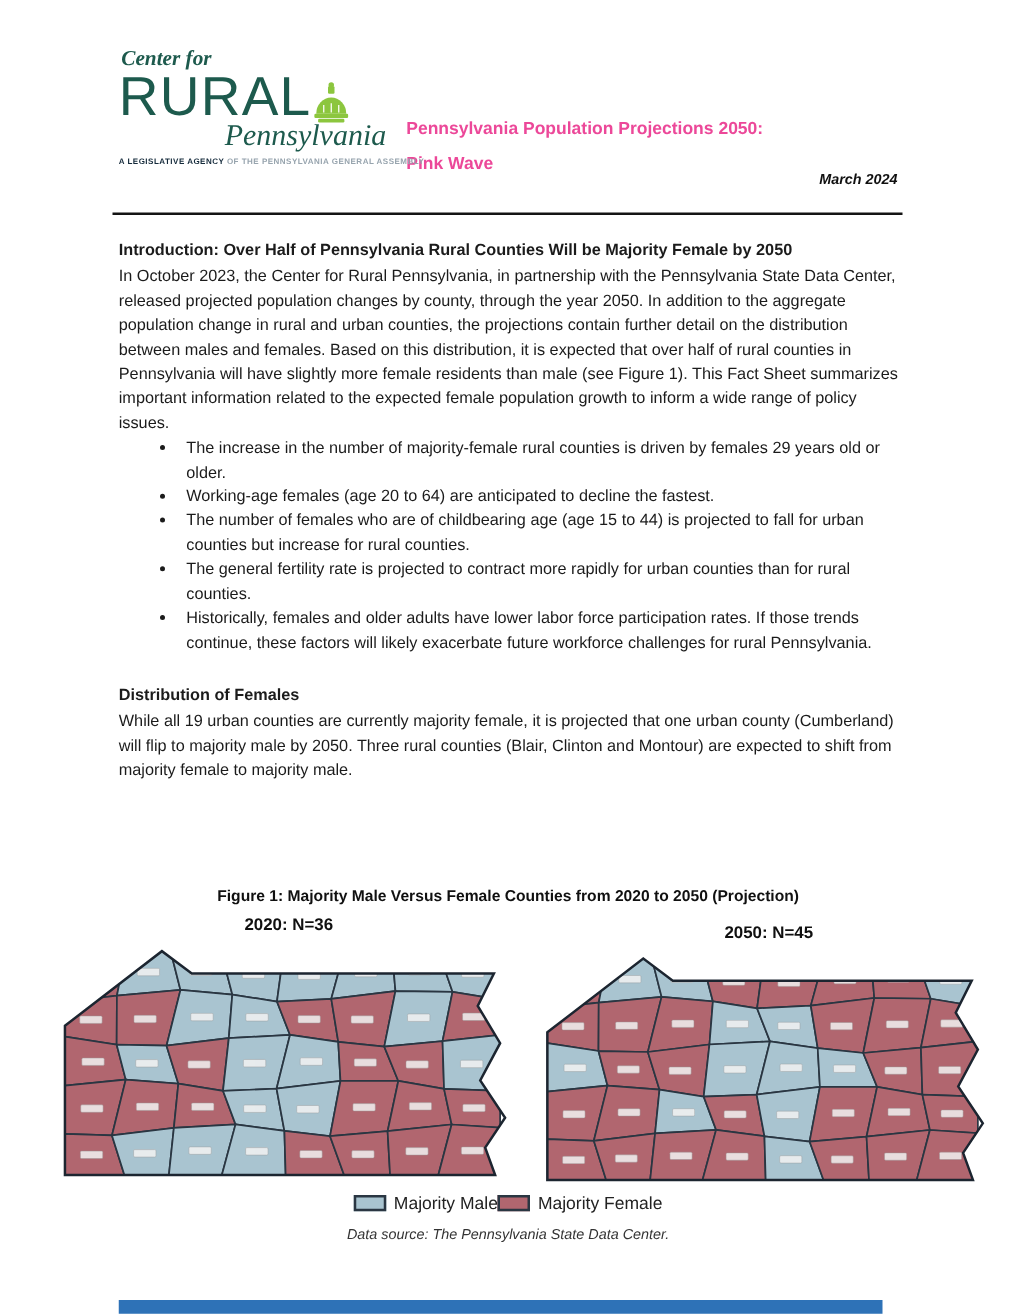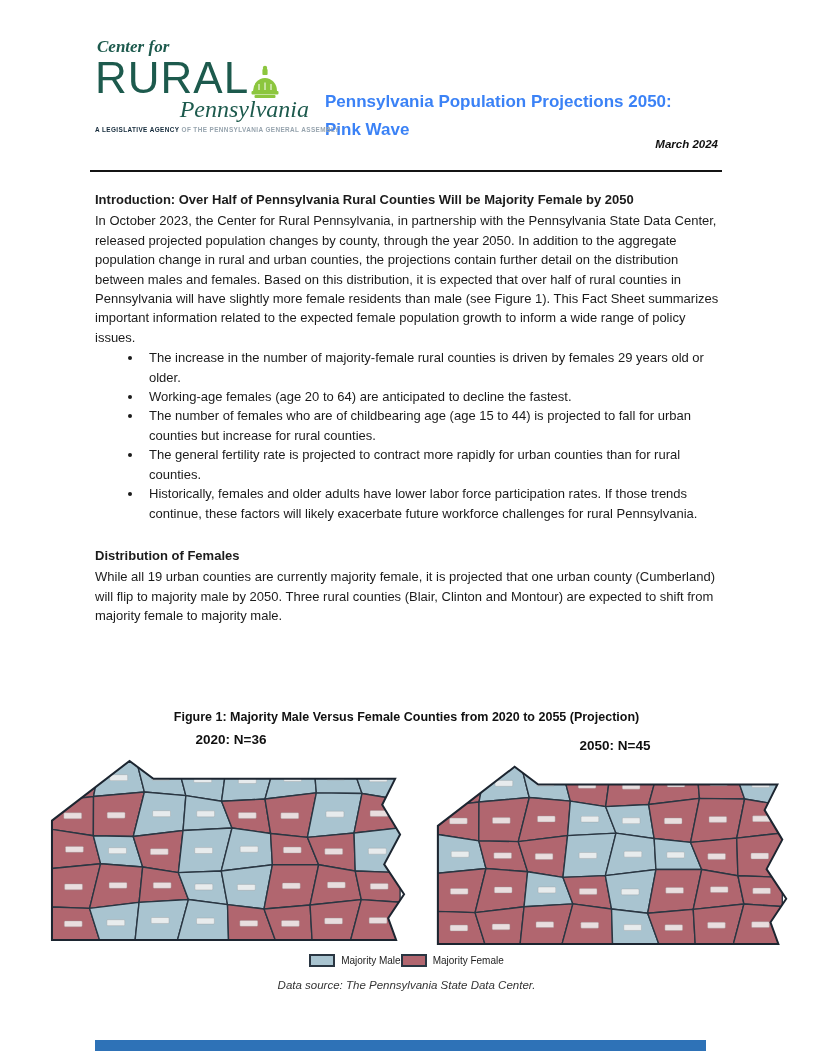--- a/index.html
+++ b/index.html
@@ -15,21 +15,21 @@
   .logo-rural{font-weight:normal;font-size:44px;line-height:40px;color:#1d5a4d;
     letter-spacing:1px;position:relative;margin-top:2px;}
   .logo-rural .ltr-a{position:relative;display:inline-block;}
   .dome-wrap{position:absolute;right:28px;top:6px;width:32px;height:36px;}
   .logo-penna{font-family:"Liberation Serif",serif;font-style:italic;font-weight:normal;
     font-size:24px;color:#1d5a4d;text-align:right;line-height:22px;margin-top:0;}
   .logo-tagline{font-size:6.4px;letter-spacing:.4px;margin-top:6px;white-space:nowrap;}
   .logo-tagline .tl-bold{font-weight:bold;color:#13293a;}
   .logo-tagline .tl-rest{color:#97a4ae;font-weight:bold;}
   .title-block{margin-left:16px;padding-top:50px;}
-  .doc-title{font-weight:bold;font-size:17px;line-height:28px;color:#3b82f6;}
+  .doc-title{font-weight:bold;font-size:14px;line-height:28px;color:#ec4899;}
   .doc-date{position:absolute;right:95px;top:138px;font-size:11.5px;font-weight:bold;
     font-style:italic;color:#101010;}
   #rule{position:absolute;left:90px;top:170px;width:632px;height:2px;background:#141414;}
   
   #content{position:absolute;left:95px;top:190px;width:626px;font-size:13px;line-height:19.4px;}
   .h-bold{font-weight:bold;font-size:13px;margin:0 0 2px 0;}
   .para{margin:0;}
   .lead{margin:12px 0 0 0;}
   ul.findings{margin:1px 0 0 0;padding:0 0 0 48px;}
   ul.findings li{margin:0;padding-left:6px;}
@@ -37,21 +37,21 @@
   
   #figure{position:absolute;left:0;top:710px;width:813px;}
   .fig-caption{text-align:center;font-weight:bold;font-size:12.5px;color:#101010;}
   .maps-row{position:relative;height:218px;margin-top:4px;}
   .map-box{position:absolute;}
   .map-box.m2020{left:42px;top:4px;width:378px;}
   .map-box.m2050{left:428px;top:10px;width:374px;}
   .map-title{text-align:center;font-weight:bold;font-size:13.5px;margin-bottom:2px;color:#101010;}
   .map-box svg{display:block;width:100%;height:auto;}
   .legend-row{display:flex;justify-content:center;align-items:center;gap:0;
-    margin-top:8px;font-size:10px;color:#222;}
+    margin-top:8px;font-size:14px;color:#222;}
   .legend-item{display:flex;align-items:center;gap:6px;}
   .legend-swatch{width:26px;height:13px;border:2px solid #2a3642;box-sizing:border-box;}
   .fig-source{text-align:center;font-style:italic;font-size:11.5px;color:#333;margin-top:12px;}
   
   #footer-bar{position:absolute;left:95px;top:1040px;width:611px;height:11px;background:#2e72b7;}
 </style>
 </head>
 <body>
 
 <div id="page">
@@ -98,21 +98,21 @@
       <li>The number of females who are of childbearing age (age 15 to 44) is projected to fall for urban counties but increase for rural counties.</li>
       <li>The general fertility rate is projected to contract more rapidly for urban counties than for rural counties.</li>
       <li>Historically, females and older adults have lower labor force participation rates. If those trends continue, these factors will likely exacerbate future workforce challenges for rural Pennsylvania.</li>
     </ul>
 
     <p class="h-bold sect2">Distribution of Females</p>
     <p class="para">While all 19 urban counties are currently majority female, it is projected that one urban county (Cumberland) will flip to majority male by 2050. Three rural counties (Blair, Clinton and Montour) are expected to shift from majority female to majority male.</p>
   </div>
 
   <div id="figure">
-    <div class="fig-caption">Figure 1: Majority Male Versus Female Counties from 2020 to 2055 (Projection)</div>
+    <div class="fig-caption">Figure 1: Majority Male Versus Female Counties from 2020 to 2050 (Projection)</div>
     <div class="maps-row">
       <div class="map-box m2020">
         <div class="map-title">2020: N=36</div>
         <div class="map-svg-holder">
             <svg viewBox="0 0 380 200">
               <defs>
                 <clipPath id="clip0">
                   <path d="M10 72 L88 12 L112 30 L355 30 L342 56 L360 86 L344 116 L364 146 L348 170 L356 192 L10 192 Z"></path>
                 </clipPath>
               </defs>

